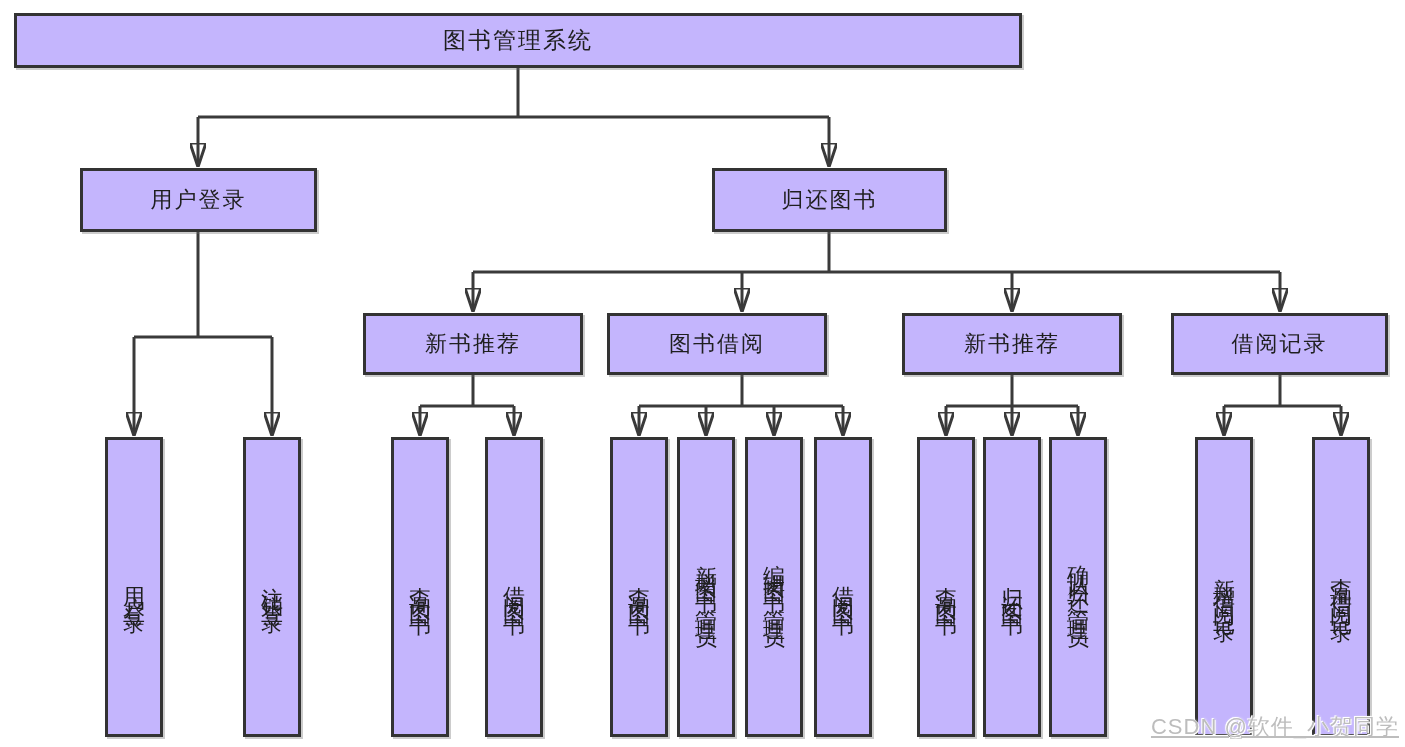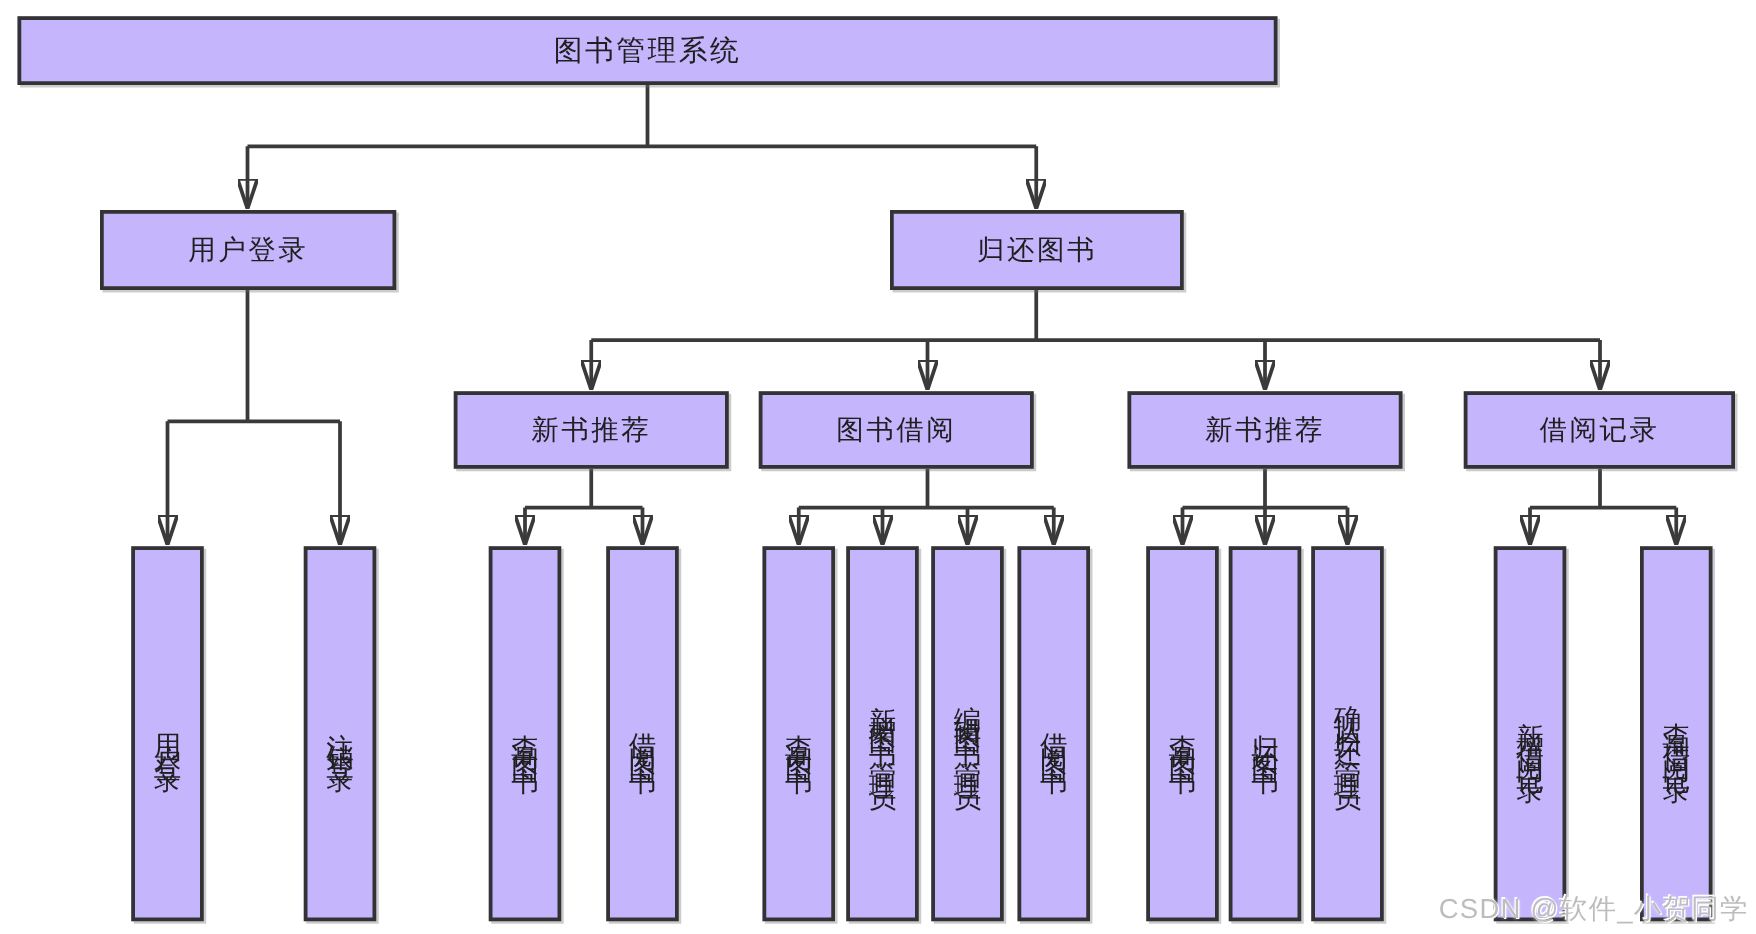--- a/index.html
+++ b/index.html
@@ -61,20 +61,21 @@
   .watermark {
     position: absolute;
     right: 6px;
     bottom: 5px;
     z-index: 3;
     font-size: 22px;
     letter-spacing: 1px;
     color: var(--wm);
     text-shadow: 0 0 3px #ffffff, 1px 1px 0 #ffffff, -1px -1px 0 #ffffff;
     white-space: nowrap;
+    text-decoration: underline;
   }
 </style>
 </head>
 <body>
 
 <div class="canvas">
 
   <svg class="connectors" viewBox="0 0 1405 747" xmlns="http://www.w3.org/2000/svg">
     <defs>
       <marker id="arrow" markerUnits="userSpaceOnUse" markerWidth="16" markerHeight="24" viewBox="0 0 16 24" refX="8" refY="23" orient="0">

